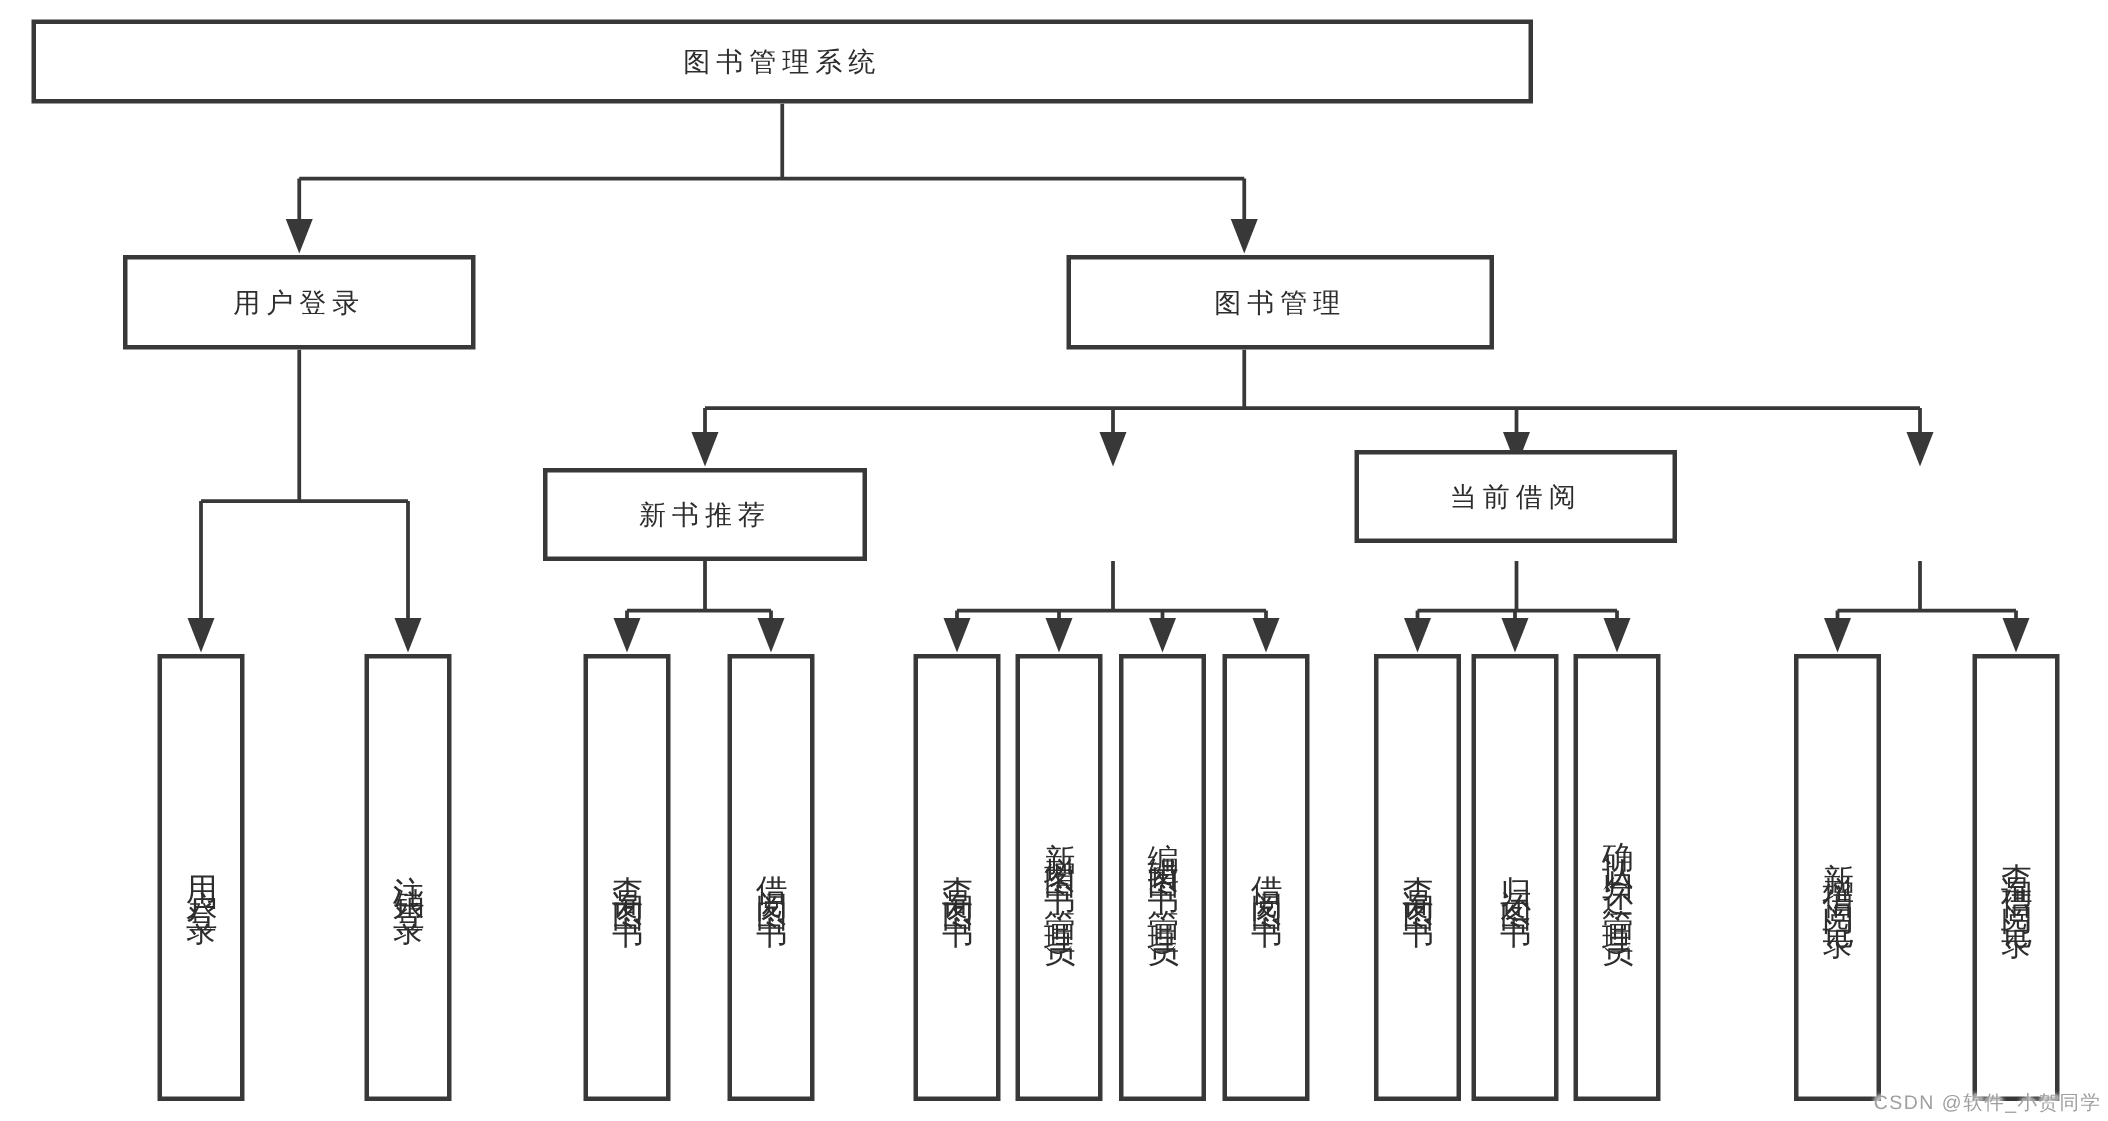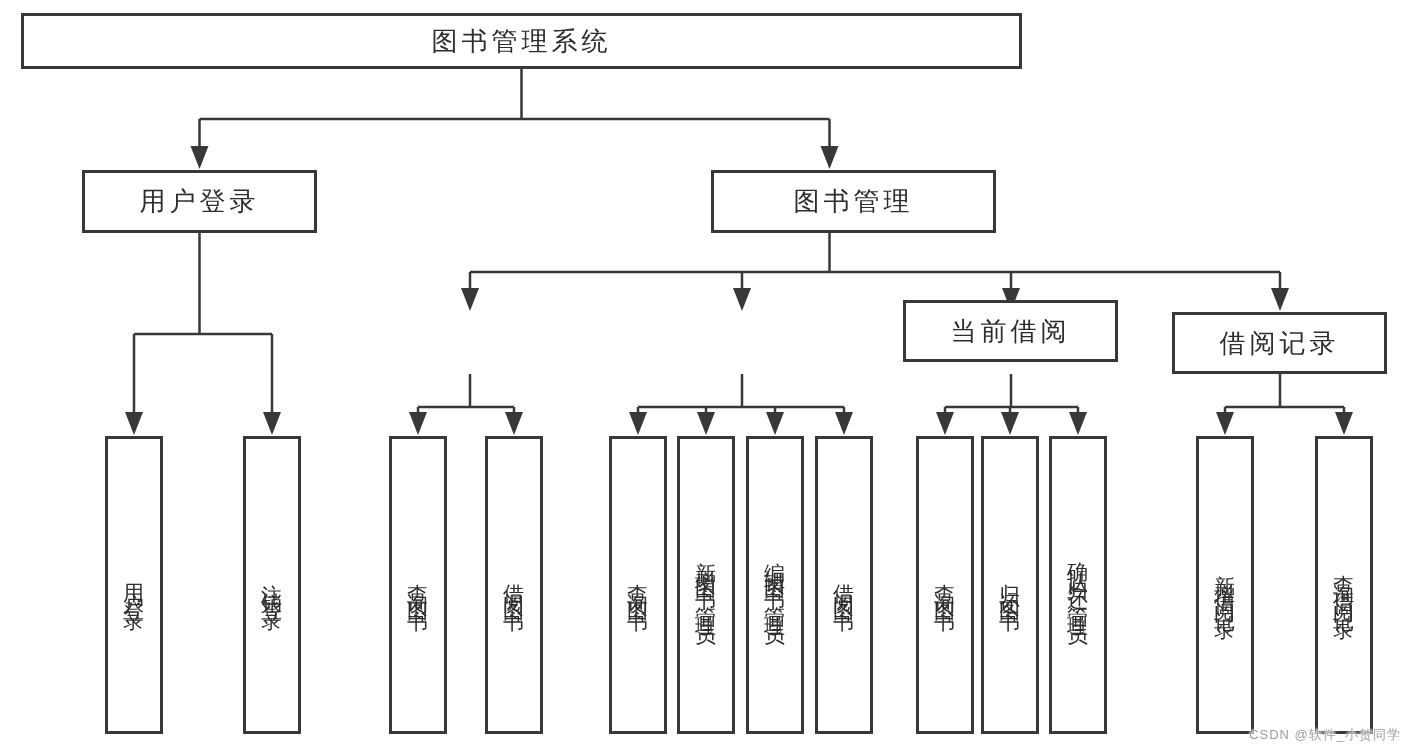--- a/index.html
+++ b/index.html
@@ -21,21 +21,21 @@
     position: absolute;
     box-sizing: border-box;
     border: 3px solid #383838;
     background: #ffffff;
     display: flex;
     align-items: center;
     justify-content: center;
     color: #2d2d2d;
   }
   .hnode {
-    font-size: 26px;
+    font-size: 18px;
     letter-spacing: 4px;
     white-space: nowrap;
   }
   .leaf {
     top: 436px;
     width: 58px;
     height: 298px;
   }
   .vtext {
     writing-mode: vertical-rl;
@@ -110,25 +110,25 @@
     <span>图书管理系统</span>
   </div>
 
   <div class="node hnode" style="left:82px;top:170px;width:235px;height:63px">
     <span>用户登录</span>
   </div>
   <div class="node hnode" style="left:711px;top:170px;width:285px;height:63px">
     <span>图书管理</span>
   </div>
 
+  <div class="node hnode" style="left:362px;top:312px;width:216px;height:62px">
+    <span>新书推荐</span>
+  </div>
   <div class="node hnode" style="left:903px;top:300px;width:215px;height:62px">
     <span>当前借阅</span>
-  </div>
-  <div class="node hnode" style="left:1172px;top:312px;width:215px;height:62px">
-    <span>借阅记录</span>
   </div>
 
   <div class="node leaf" style="left:105px">
     <span class="vtext">用户登录</span>
   </div>
   <div class="node leaf" style="left:243px">
     <span class="vtext">注销登录</span>
   </div>
 
   <div class="node leaf" style="left:389px">

